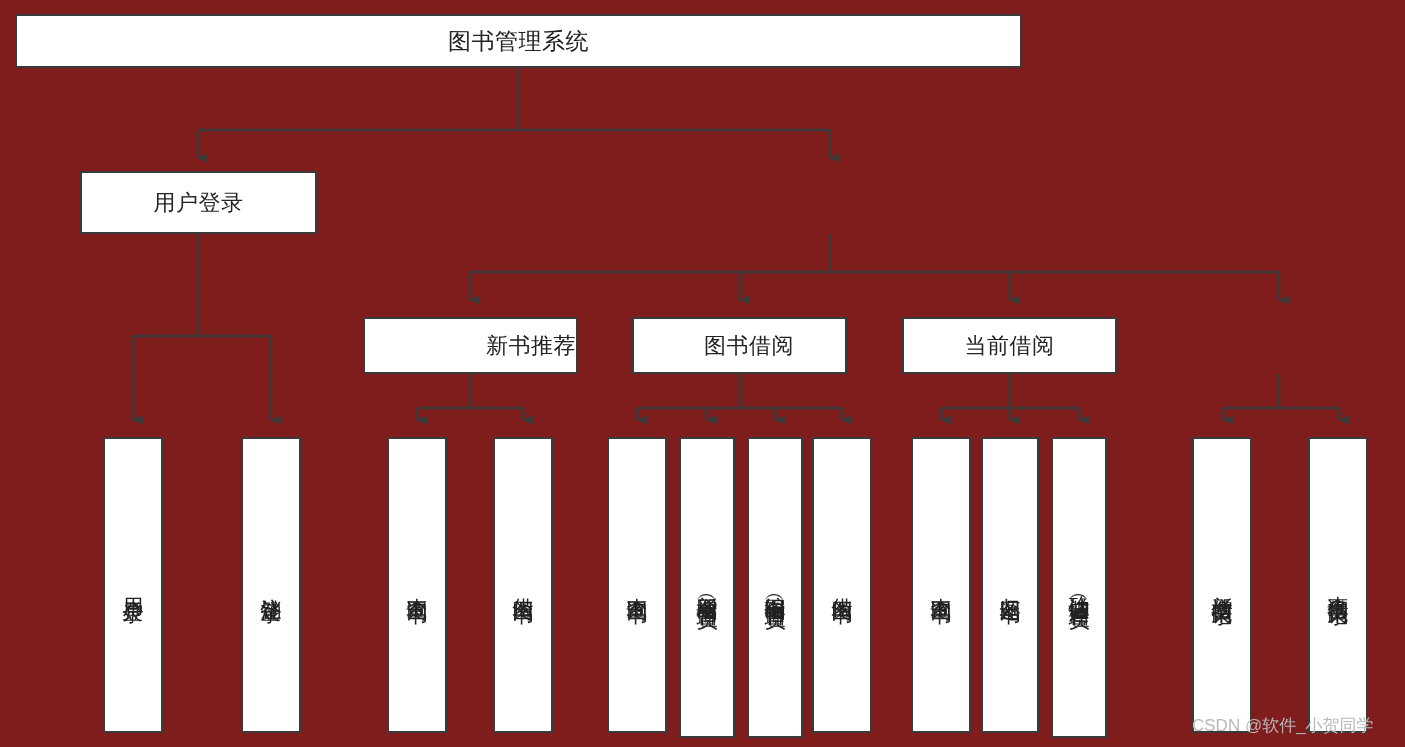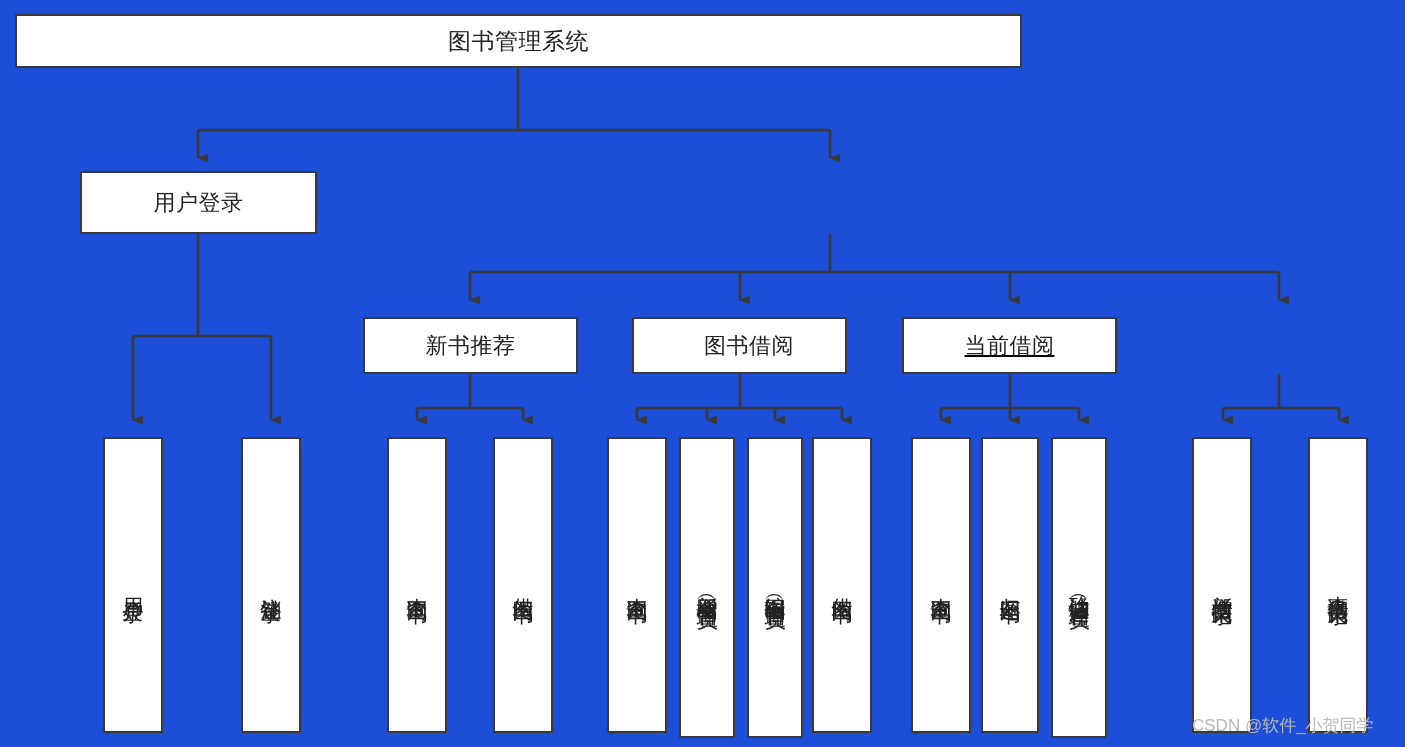--- a/index.html
+++ b/index.html
@@ -8,21 +8,21 @@
     padding: 0;
     background: #ffffff;
   }
   body {
     font-family: "Liberation Sans", "DejaVu Sans", sans-serif;
   }
   #canvas {
     position: relative;
     width: 1405px;
     height: 747px;
-    background: #1d4ed8;
+    background: #7f1d1d;
     overflow: hidden;
   }
   #edges {
     position: absolute;
     left: 0;
     top: 0;
     width: 1405px;
     height: 747px;
     pointer-events: none;
   }
@@ -125,27 +125,27 @@
   </svg>
 
   <div class="node horiz root" style="left:15px; top:14px; width:1007px; height:54px;">
     <span class="label">图书管理系统</span>
   </div>
 
   <div class="node horiz" style="left:80px; top:171px; width:237px; height:63px;">
     <span class="label">用户登录</span>
   </div>
 
-  <div class="node horiz" style="left:363px; top:317px; width:215px; height:57px;">
+  <div class="node horiz" style="left:363px; top:317px; width:215px; height:57px;justify-content:flex-end;">
     <span class="label">新书推荐</span>
   </div>
   <div class="node horiz" style="left:632px; top:317px; width:215px; height:57px;padding-left:19px;">
     <span class="label">图书借阅</span>
   </div>
-  <div class="node horiz" style="left:902px; top:317px; width:215px; height:57px;text-decoration:underline;">
+  <div class="node horiz" style="left:902px; top:317px; width:215px; height:57px;">
     <span class="label">当前借阅</span>
   </div>
 
   <div class="node vert" style="left:103px; top:437px; width:60px; height:296px;">
     <span class="label">用户登录</span>
   </div>
   <div class="node vert" style="left:241px; top:437px; width:60px; height:296px;">
     <span class="label">注销登录</span>
   </div>
 

